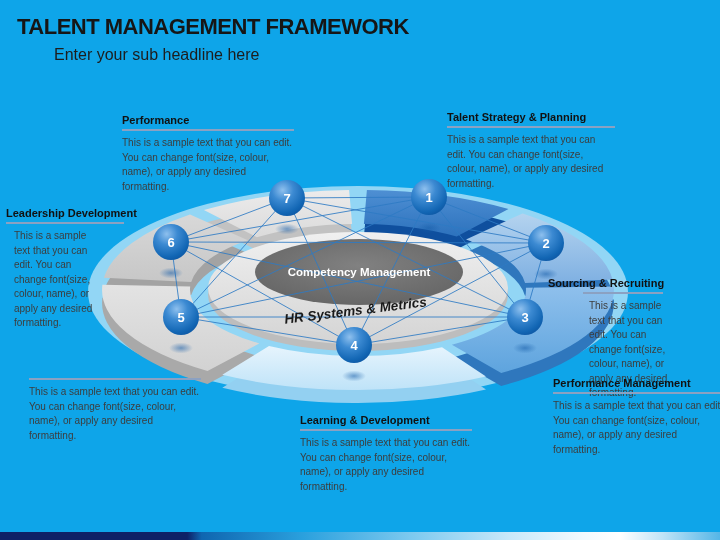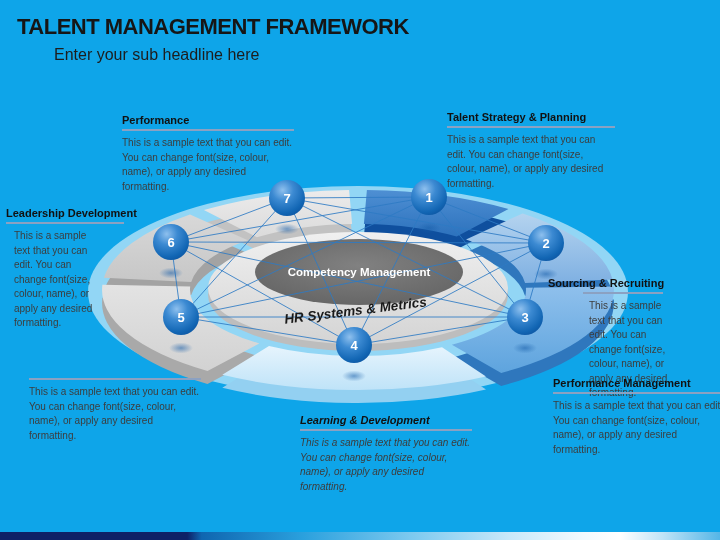--- a/index.html
+++ b/index.html
@@ -15,21 +15,21 @@
   .sec-rule{height:2px;background:#8ba1c2;margin:3px 0 5px 0;}
   .sec-body{font-size:10px;color:#3d3d3d;line-height:1.45;}
   .sec-compensation{left:122px;top:114px;width:172px;}
   .sec-talent{left:447px;top:111px;width:168px;}
   .sec-leadership{left:6px;top:207px;width:118px;}
   .sec-leadership .sec-body{margin-left:8px;width:88px;}
   .sec-sourcing{left:548px;top:229px;width:125px;margin-top:48px;}
   .sec-sourcing .sec-rule{margin-left:35px;width:80px;}
   .sec-sourcing .sec-body{margin-left:41px;width:84px;}
   .sec-succession{left:29px;top:375px;width:172px;}
-  .sec-learning{left:300px;top:414px;width:172px;font-style:italic;}
+  .sec-learning{left:300px;top:414px;width:172px;}
   .sec-performance{left:553px;top:377px;width:172px;}
   .bottom-bar{position:absolute;left:0;bottom:0;width:720px;height:8px;
     background:linear-gradient(to right,
       #0e2166 0%, #0e2166 26%, #0f66b0 28%, #2aa0dd 42%, #7cc9ef 57%,
       #c9e9fa 71%, #f2fafe 81%, #ffffff 86%, #bfe4f7 92%, #55b6e7 100%);}
 </style>
 </head>
 <body>
 
 <div class="slide">

